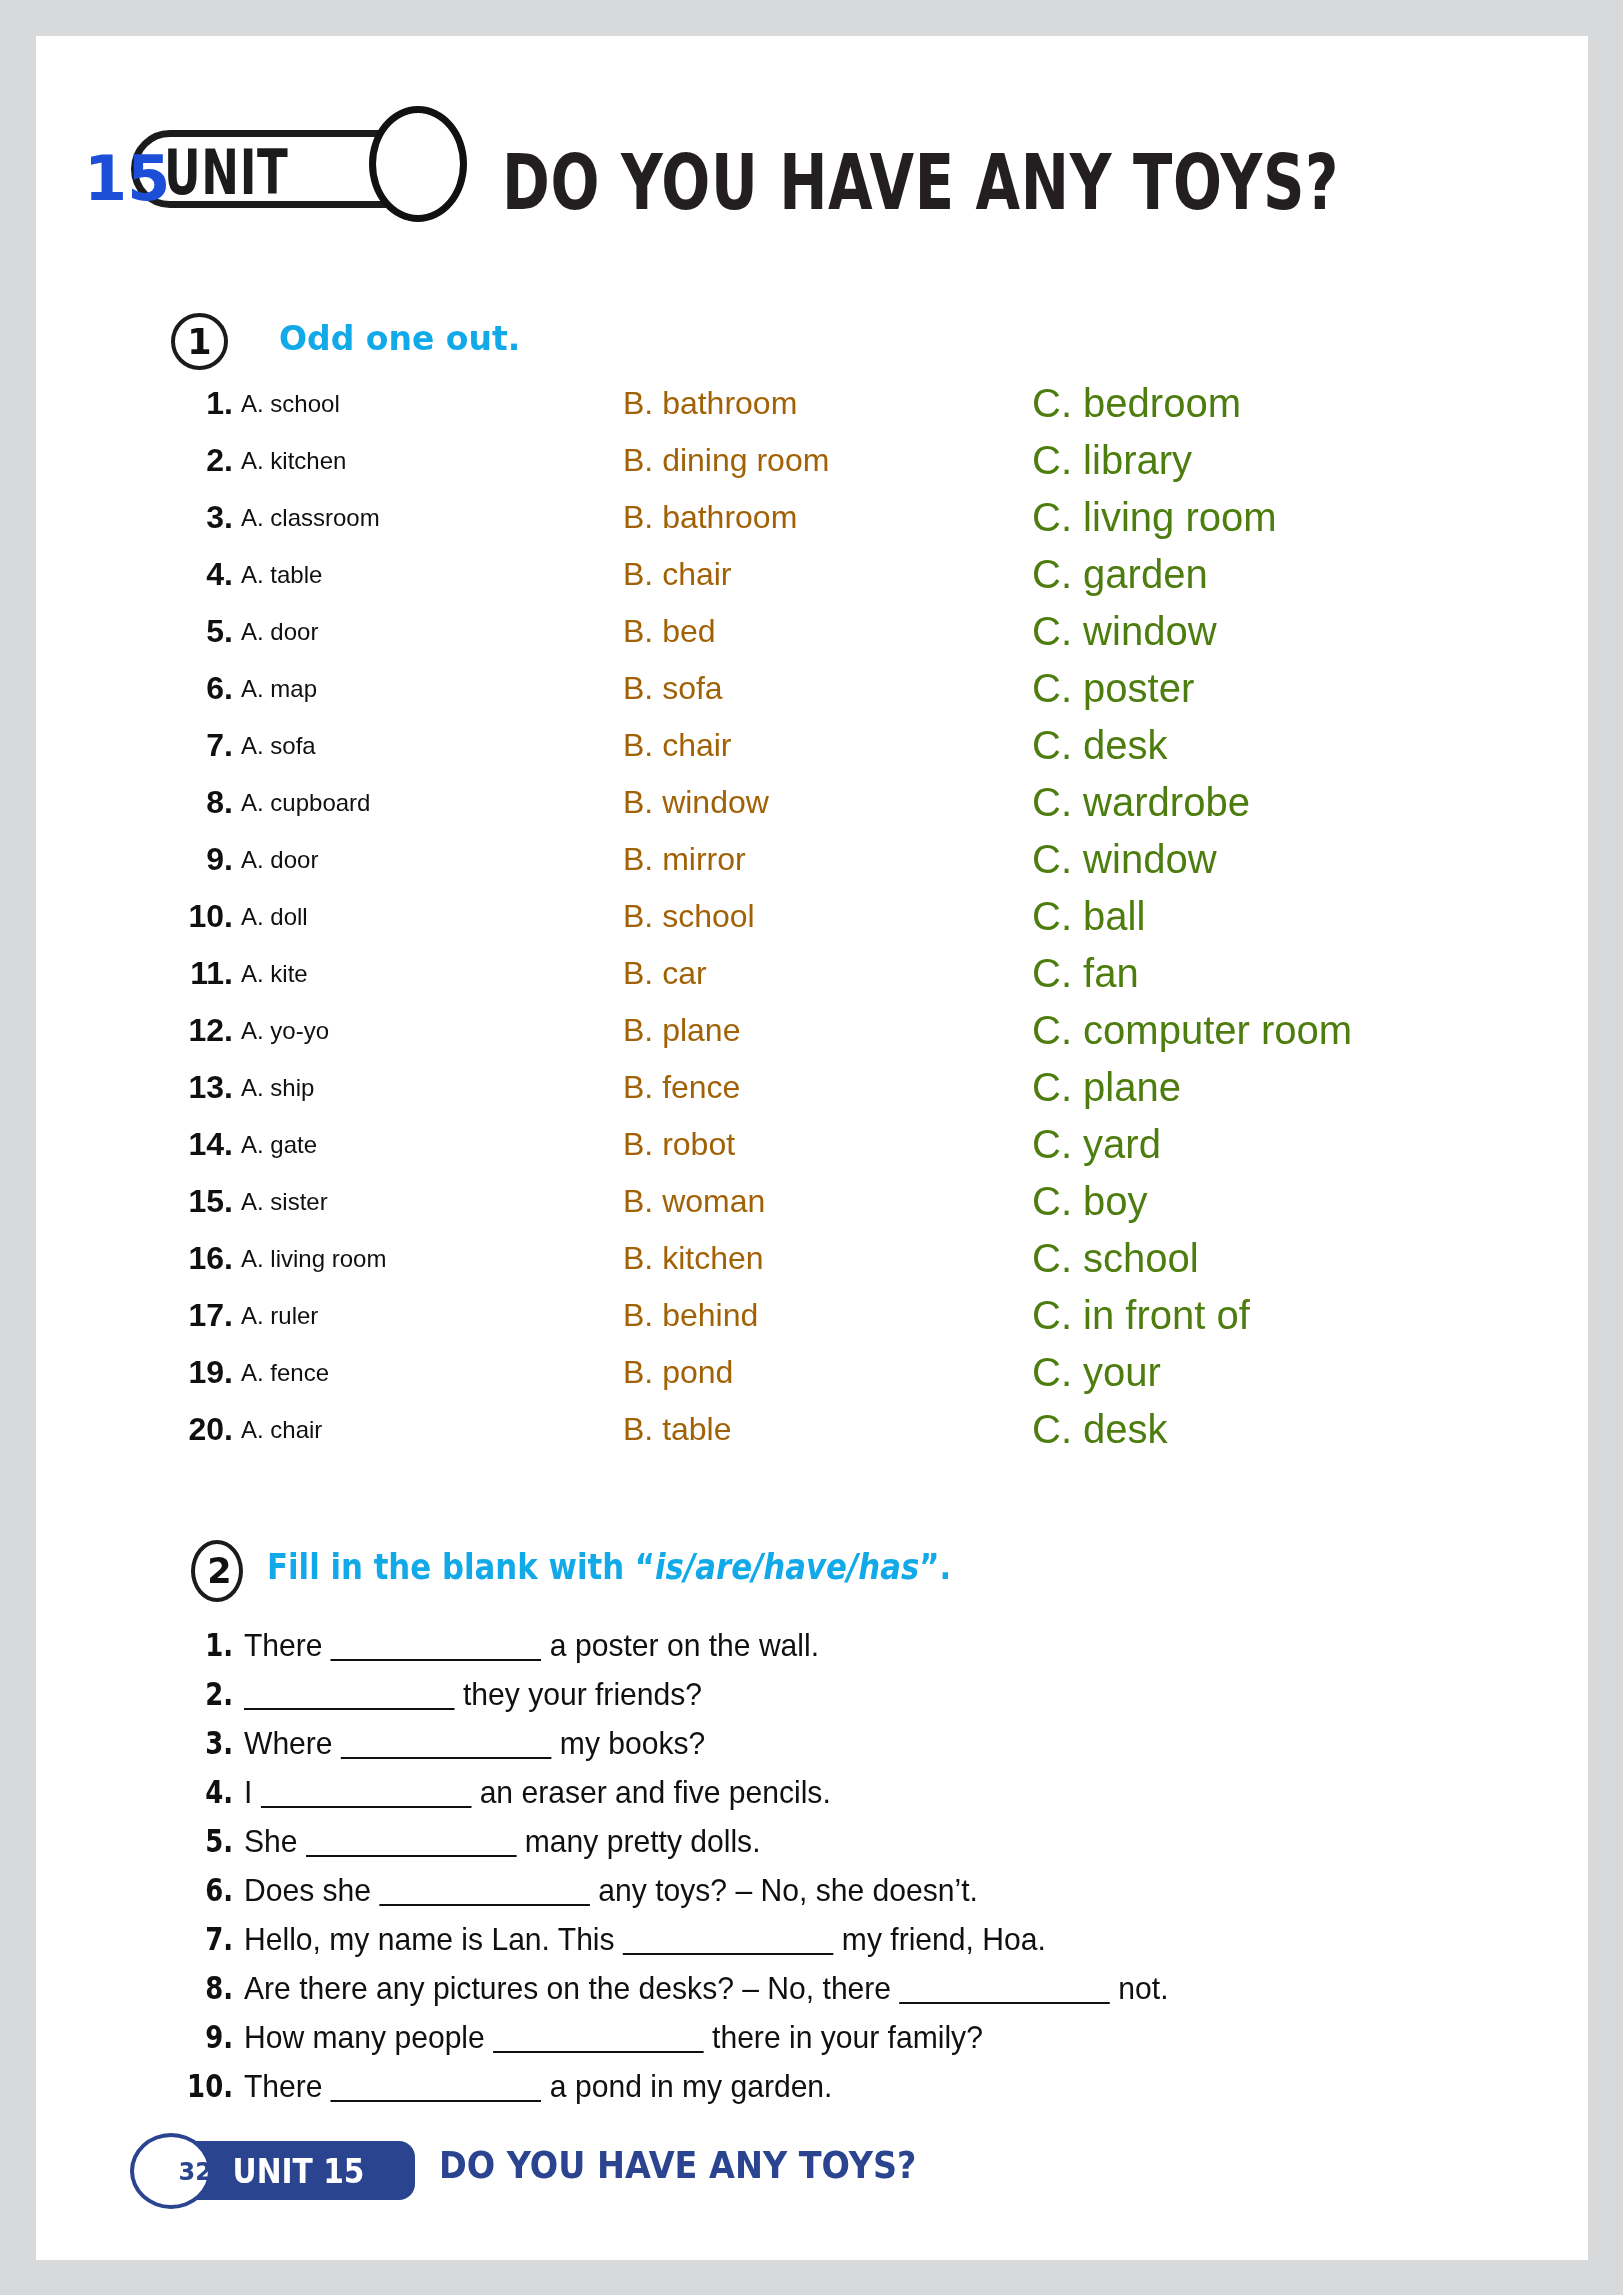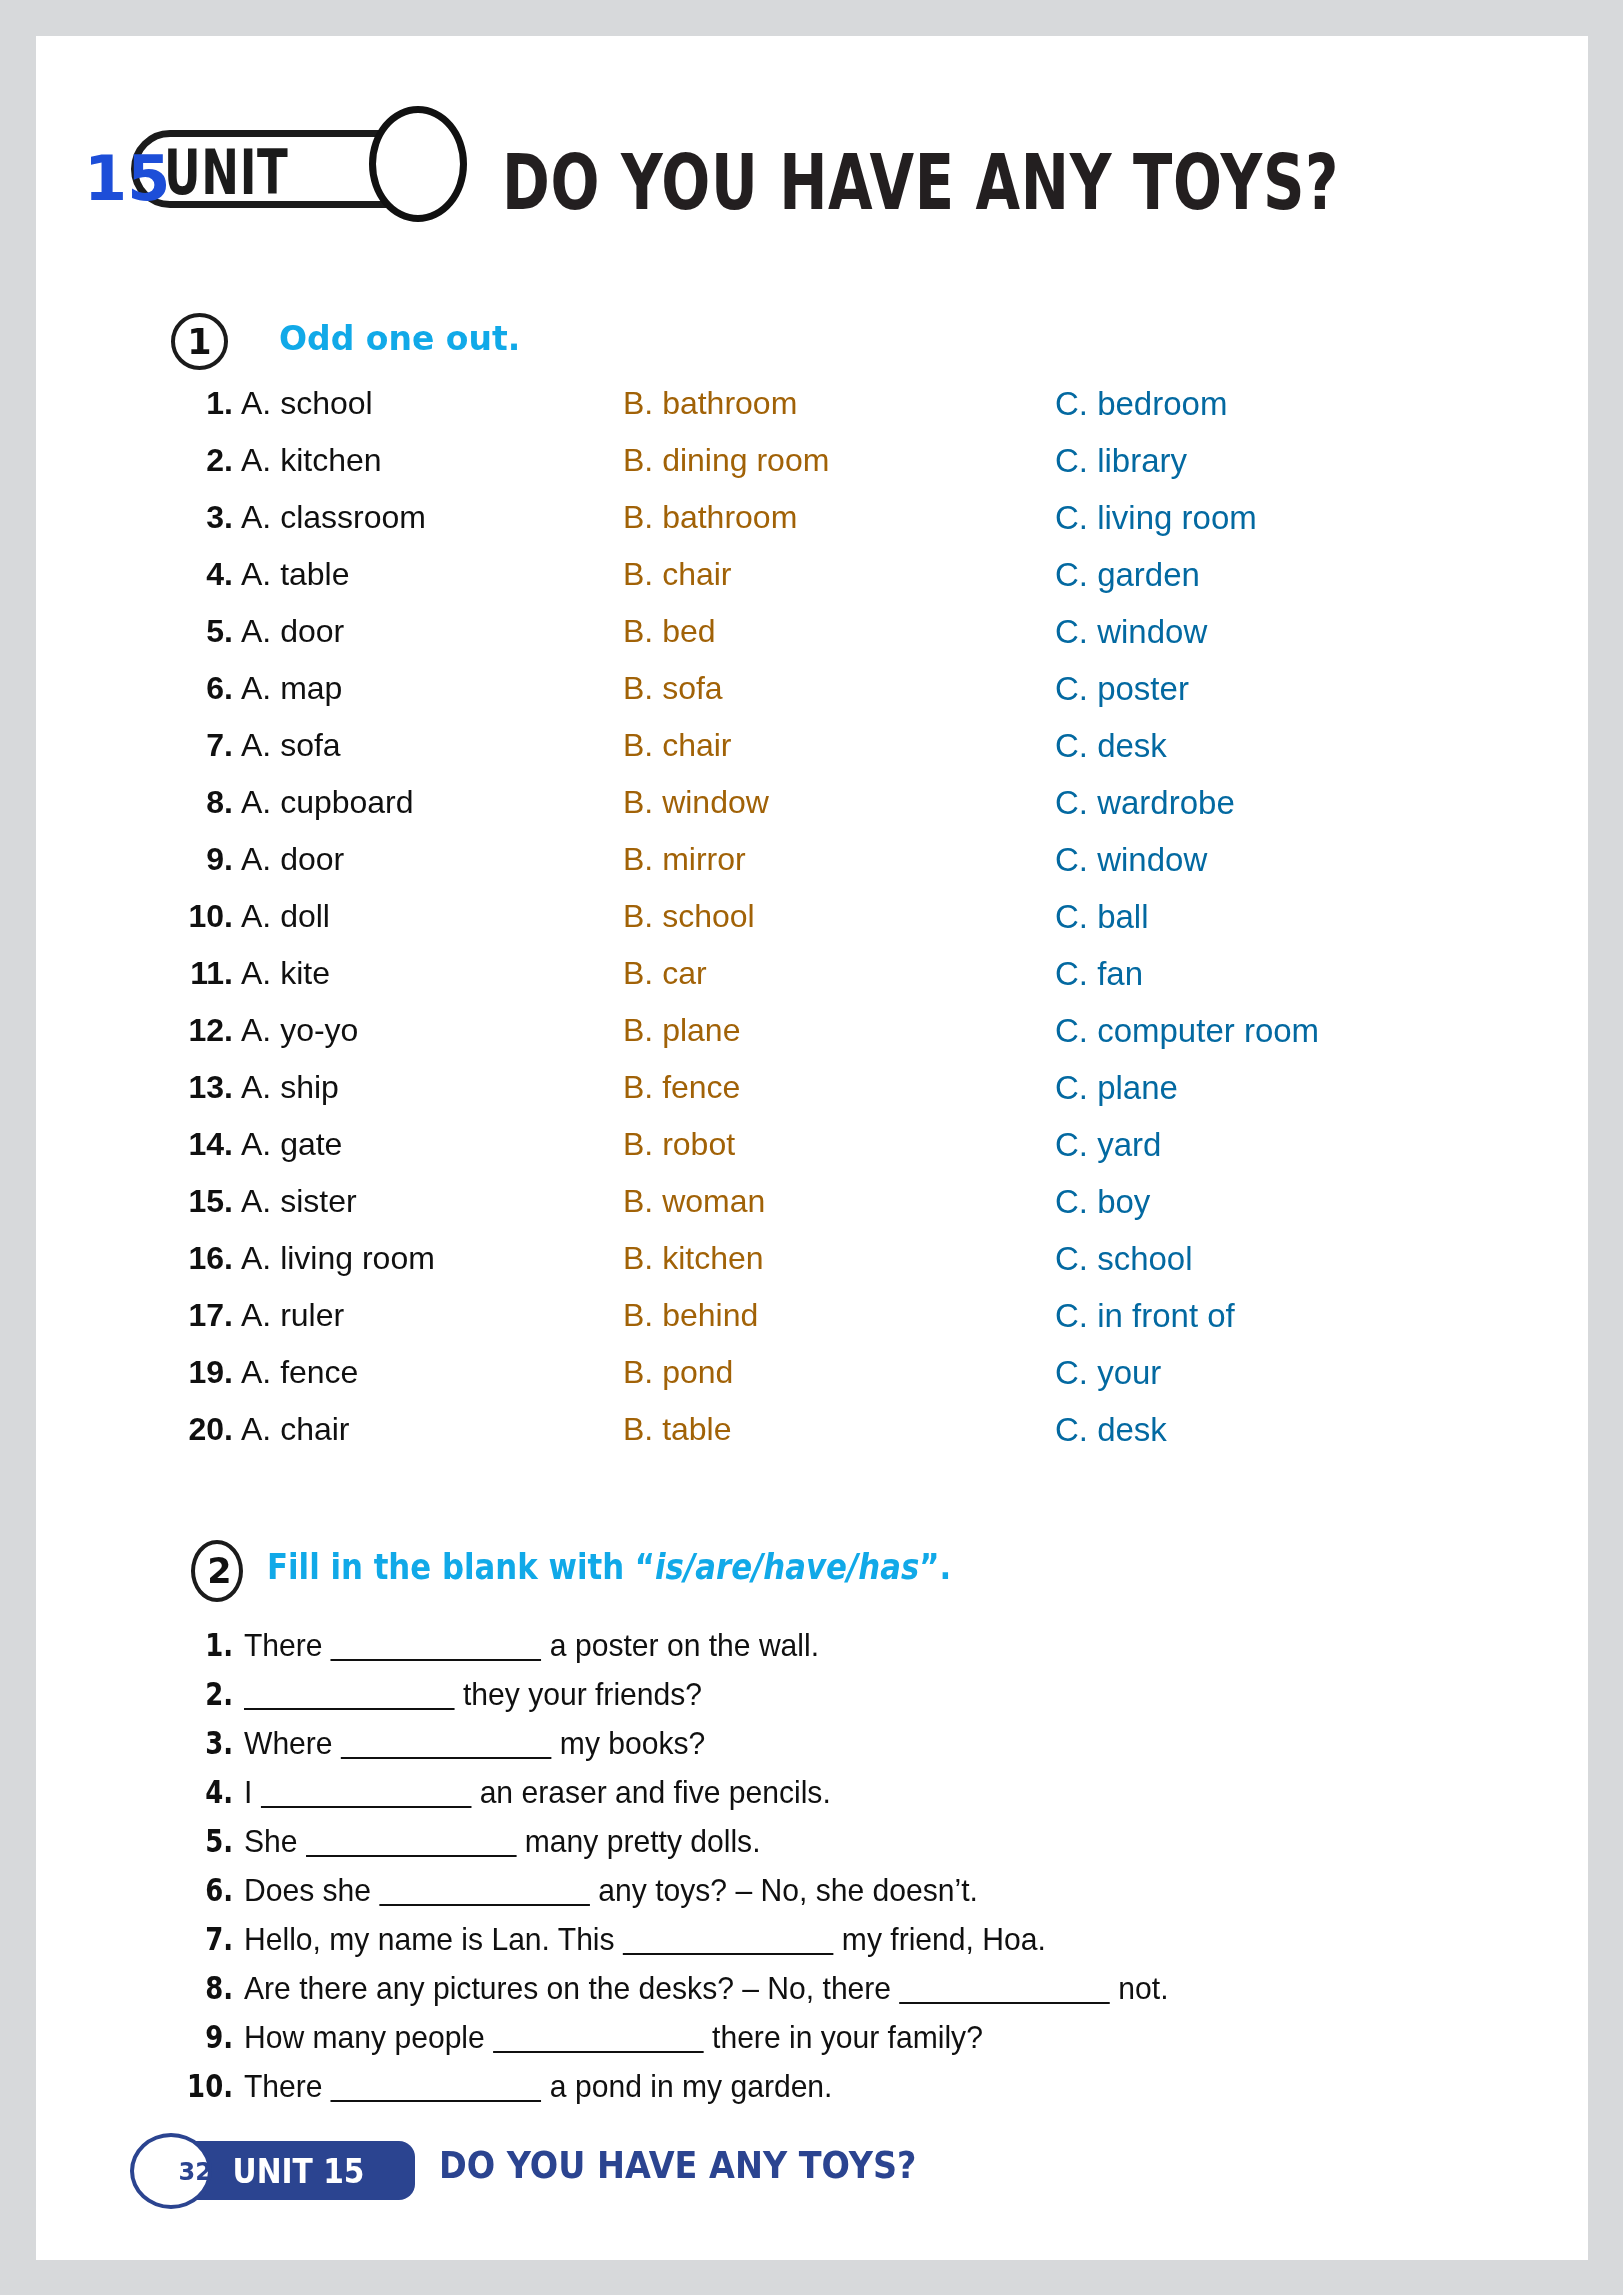--- a/index.html
+++ b/index.html
@@ -164,38 +164,38 @@
     width: 62px;
     text-align: right;
     font-size: 32px;
     font-weight: bold;
     color: #101010;
     line-height: 57px;
   }
   .ooo-a {
     position: absolute;
     left: 205px;
-    font-size: 32px;
+    font-size: 24px;
     color: #101010;
     line-height: 57px;
     white-space: nowrap;
   }
   .ooo-b {
     position: absolute;
     left: 587px;
     font-size: 32px;
     color: #a16207;
     line-height: 57px;
     white-space: nowrap;
   }
   .ooo-c {
     position: absolute;
-    left: 1019px;
-    font-size: 33px;
-    color: #0369a1;
+    left: 996px;
+    font-size: 40px;
+    color: #4d7c0f;
     line-height: 57px;
     white-space: nowrap;
   }
 
   
   .fib {
     position: absolute;
     left: 0;
     top: 1585px;
     width: 100%;

